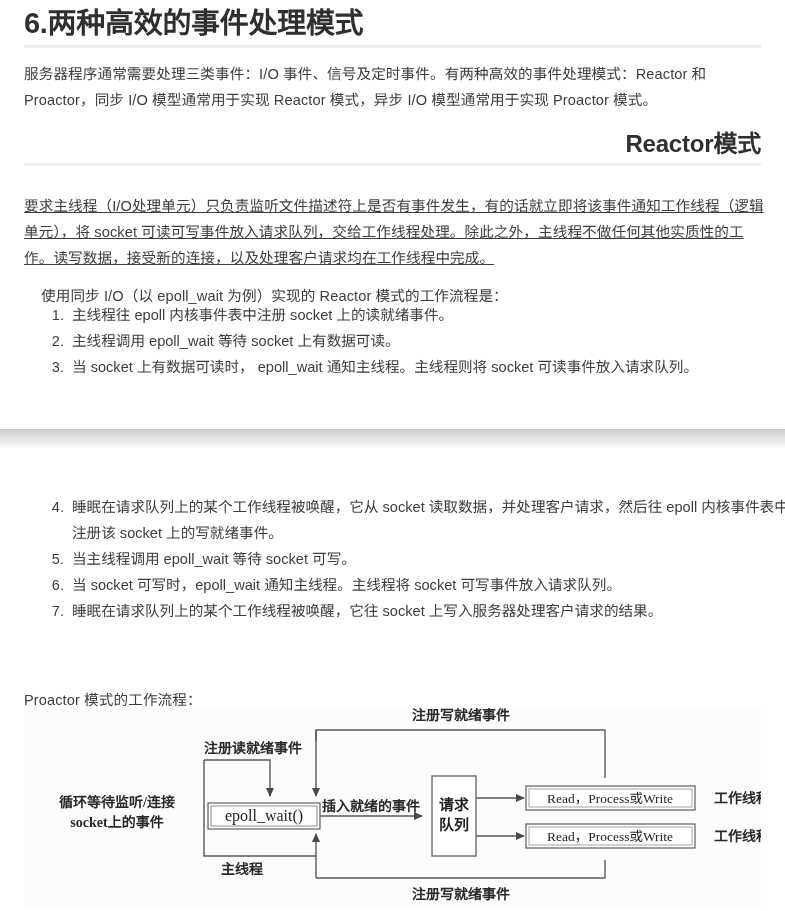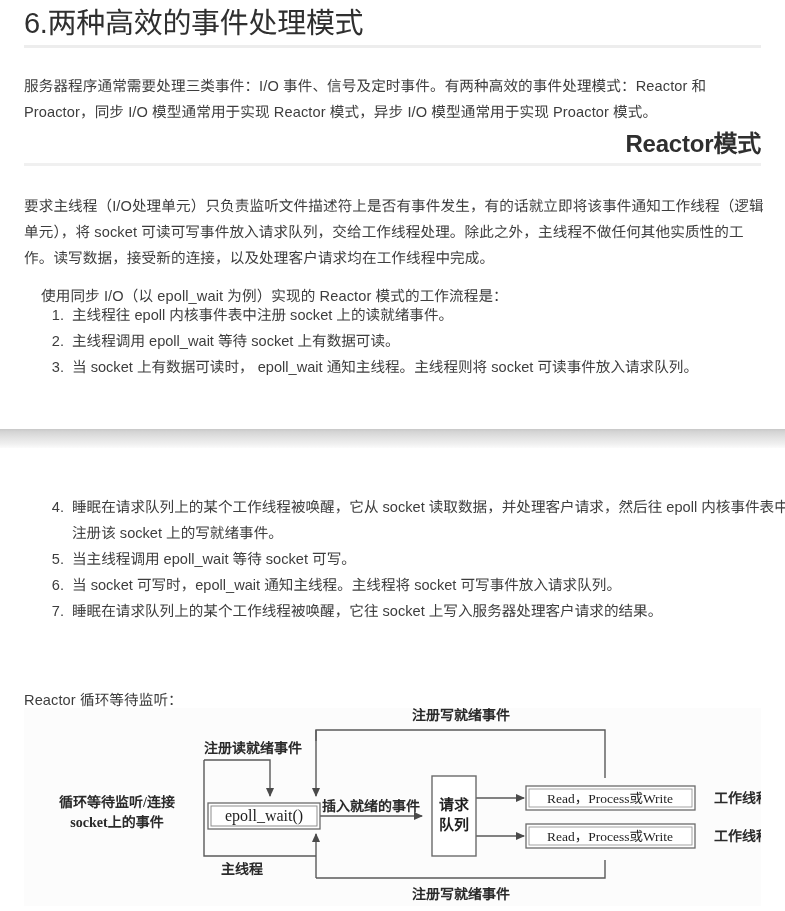--- a/index.html
+++ b/index.html
@@ -24,21 +24,21 @@
 
   
   .h1-wrap {
     position: absolute;
     left: 24px;
     top: 4px;
     width: 737px;
   }
   .h1 {
     font-size: 29px;
-    font-weight: 400;
+    font-weight: 700;
     letter-spacing: -0.3px;
     color: #2f2f2f;
     line-height: 38px;
     margin: 0;
     white-space: nowrap;
   }
   .h-rule {
     height: 3px;
     background: #ededed;
     margin-top: 3px;
@@ -69,22 +69,22 @@
   }
 
   
   .para {
     position: absolute;
     font-size: 14.6px;
     line-height: 26px;
     color: #3d3d3d;
     letter-spacing: 0.1px;
   }
-  .p-intro { left: 24px; top: 58px;  width: 740px; }
-  .p-req   { left: 24px; top: 178px; width: 742px; }
+  .p-intro { left: 24px; top: 46px;  width: 740px; }
+  .p-req   { left: 24px; top: 178px; width: 742px; text-decoration: underline; }
   .p-use   { left: 24px; top: 268px; width: 740px; margin-left: 17px; }
   .p-flow  { left: 24px; top: 672px; width: 740px; }
 
   
   ol.steps {
     position: absolute;
     margin: 0;
     padding: 0 0 0 44px;
     list-style: decimal;
     font-size: 14.6px;
@@ -177,21 +177,21 @@
 
   <div class="band"></div>
 
   <ol class="steps steps-b" start="4">
       <li>睡眠在请求队列上的某个工作线程被唤醒，它从 socket 读取数据，并处理客户请求，然后往 epoll 内核事件表中注册该 socket 上的写就绪事件。</li>
       <li>当主线程调用 epoll_wait 等待 socket 可写。</li>
       <li>当 socket 可写时，epoll_wait 通知主线程。主线程将 socket 可写事件放入请求队列。</li>
       <li>睡眠在请求队列上的某个工作线程被唤醒，它往 socket 上写入服务器处理客户请求的结果。</li>
     </ol>
 
-  <p class="para p-flow">Reactor 循环等待监听：</p>
+  <p class="para p-flow">Proactor 模式的工作流程：</p>
 
   <div class="diagram">
     <svg width="737" height="198" viewBox="0 0 737 198" xmlns="http://www.w3.org/2000/svg">
       <defs>
         <marker id="ah" markerWidth="9" markerHeight="8" refX="8" refY="4" orient="auto" markerUnits="userSpaceOnUse">
           <path d="M0,0 L9,4 L0,8 z" fill="#4a4a4a"></path>
         </marker>
       </defs>
 
       <g stroke="#5a5a5a" stroke-width="1.4" fill="none">

